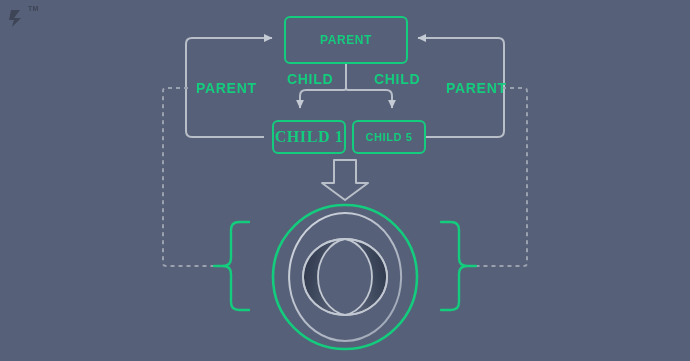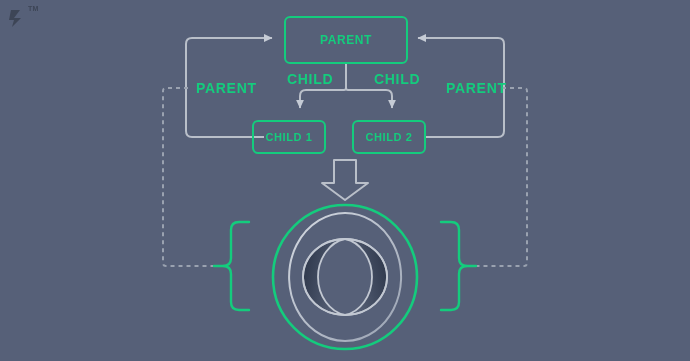--- a/index.html
+++ b/index.html
@@ -38,25 +38,26 @@
     background: transparent;
   }
   #node-parent {
     left: 284px;
     top: 16px;
     width: 124px;
     height: 48px;
     font-size: 12px;
   }
   #node-child1 {
-    left: 252px;
+    left: 272px;
     top: 120px;
     width: 74px;
     height: 34px;
-    font-size: 11px;
+    font-size: 16px;
+    font-family: Liberation Serif, serif;
   }
   #node-child2 {
     left: 352px;
     top: 120px;
     width: 74px;
     height: 34px;
     font-size: 11px;
   }
   .edge-label {
     position: absolute;
@@ -167,21 +168,21 @@
 
   <div class="node-box" id="node-parent">
     <span>PARENT</span>
   </div>
 
   <div class="node-box" id="node-child1">
     <span>CHILD 1</span>
   </div>
 
   <div class="node-box" id="node-child2">
-    <span>CHILD 2</span>
+    <span>CHILD 5</span>
   </div>
 
   <div class="edge-label" id="label-parent-left">PARENT</div>
   <div class="edge-label" id="label-parent-right">PARENT</div>
   <div class="edge-label" id="label-child-left">CHILD</div>
   <div class="edge-label" id="label-child-right">CHILD</div>
 
   <div id="logo-tm">TM</div>
 
 </div>

